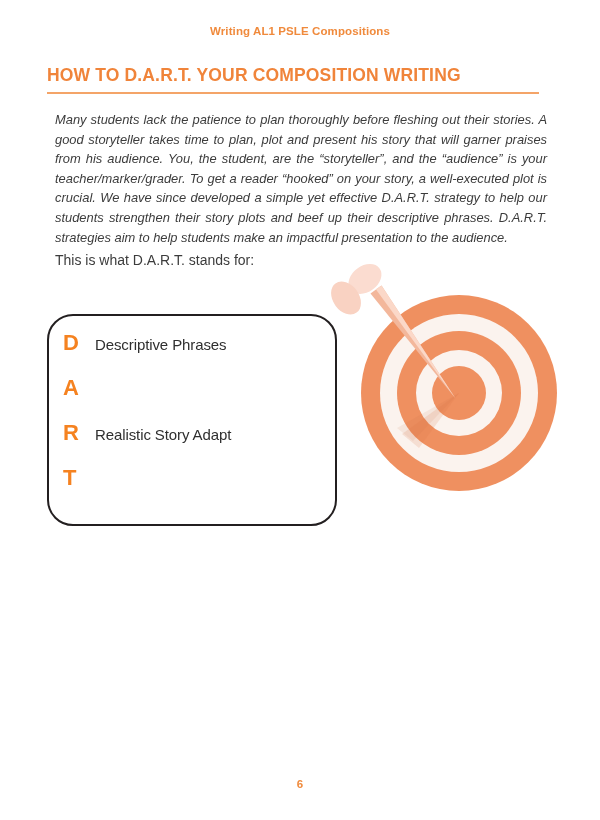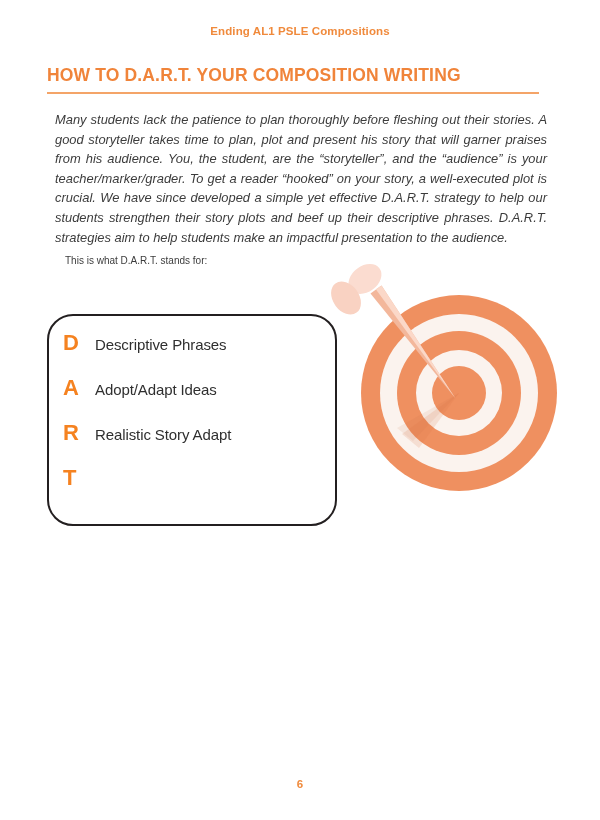--- a/index.html
+++ b/index.html
@@ -59,23 +59,23 @@
     width: 492px;
     font-size: 12.9px;
     line-height: 19.6px;
     color: #3c3c3c;
     text-align: justify;
     font-style: italic;
   }
   .lead-in {
     position: absolute;
     top: 251px;
-    left: 65px;
+    left: 55px;
     width: 400px;
-    font-size: 10px;
+    font-size: 14px;
     line-height: 19.6px;
     color: #3c3c3c;
   }
 
   
   .dart-box {
     position: absolute;
     left: 47px;
     top: 314px;
     width: 290px;
@@ -129,21 +129,21 @@
     width: 600px;
     text-align: center;
     font-size: 11.5px;
     font-weight: bold;
     color: #f08a3c;
   }
 </style>
 </head>
 <body>
 
-<div class="running-head">Ending AL1 PSLE Compositions</div>
+<div class="running-head">Writing AL1 PSLE Compositions</div>
 
 <div class="title-block">
   <div class="page-title">HOW TO D.A.R.T. YOUR COMPOSITION WRITING</div>
   <div class="title-rule"></div>
 </div>
 
 <div class="body-copy">Many students lack the patience to plan thoroughly before fleshing out their stories. A good storyteller takes time to plan, plot and present his story that will garner praises from his audience. You, the student, are the “storyteller”, and the “audience” is your teacher/marker/grader. To get a reader “hooked” on your story, a well-executed plot is crucial. We have since developed a simple yet effective D.A.R.T. strategy to help our students strengthen their story plots and beef up their descriptive phrases. D.A.R.T. strategies aim to help students make an impactful presentation to the audience.</div>
 
 <div class="lead-in">This is what D.A.R.T. stands for:</div>
 
@@ -176,21 +176,20 @@
 
 <div class="dart-box">
 
   <div class="dart-row">
     <span class="dart-letter">D</span>
     <span class="dart-text">Descriptive Phrases</span>
   </div>
 
   <div class="dart-row">
     <span class="dart-letter">A</span>
-    <span class="dart-text">Adopt/Adapt Ideas</span>
   </div>
 
   <div class="dart-row">
     <span class="dart-letter">R</span>
     <span class="dart-text">Realistic Story Adapt</span>
   </div>
 
   <div class="dart-row">
     <span class="dart-letter">T</span>
   </div>

